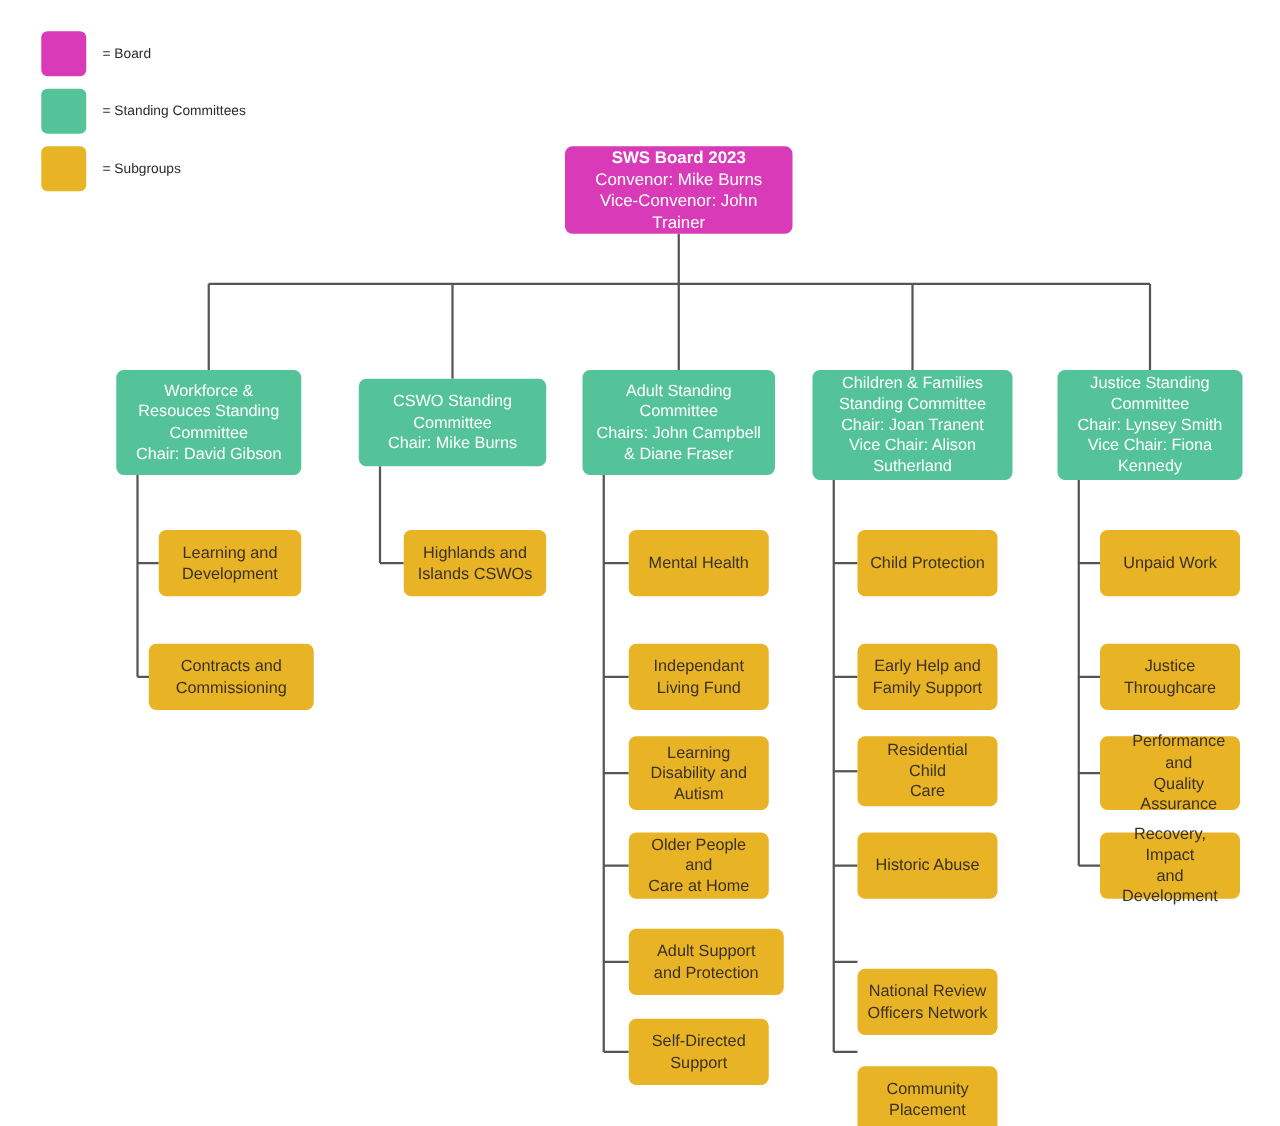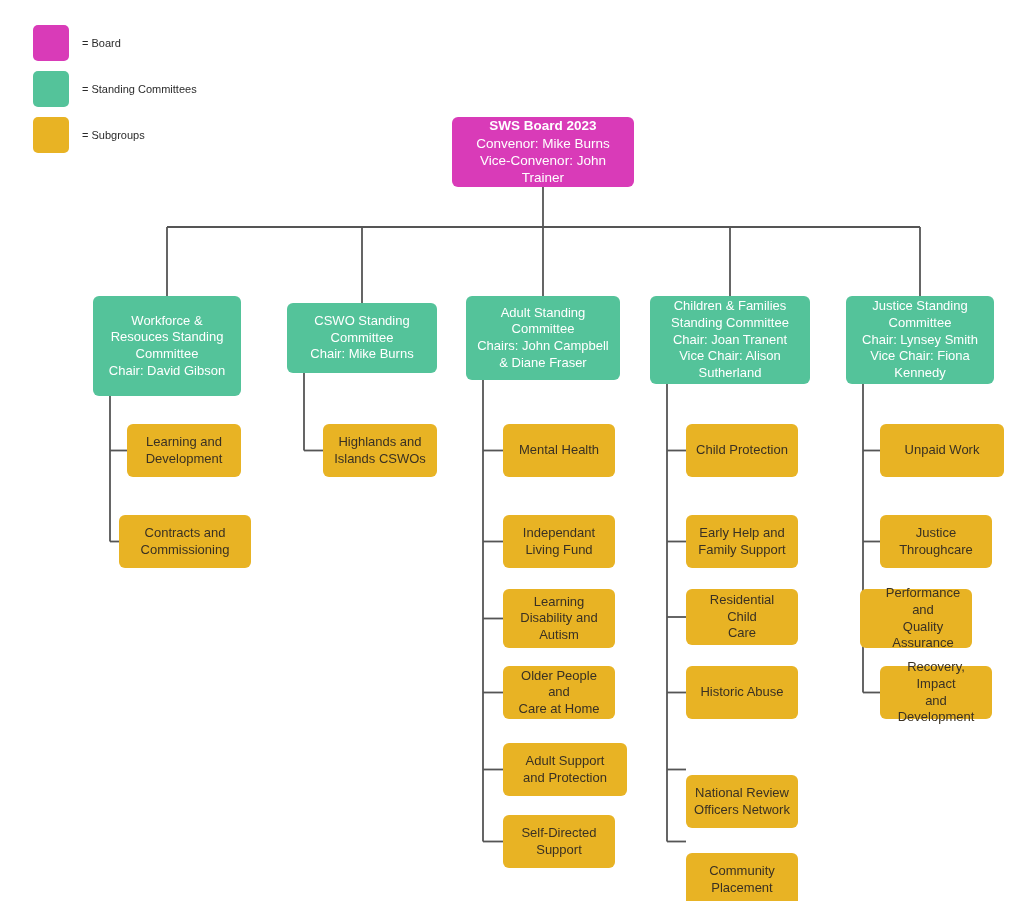--- a/index.html
+++ b/index.html
@@ -145,21 +145,21 @@
     </div>
   </div>
 
   <div class="node node-board" id="board-node" style="left: 452px; top: 117px; width: 182px; height: 70px;">
     <span class="node-title">SWS Board 2023</span>
     <span class="node-line">Convenor: Mike Burns</span>
     <span class="node-line">Vice-Convenor: John Trainer</span>
   </div>
 
   <div id="nodes-host">
-      <div class="node node-committee" style="left: 93px; top: 296px; width: 148px; height: 100px;">
+      <div class="node node-committee" style="left: 93px; top: 296px; width: 148px; height: 84px;">
         <span class="node-line node-title">Workforce &amp;</span>
         <span class="node-line node-title">Resouces Standing</span>
         <span class="node-line node-title">Committee</span>
         <span class="node-line">Chair: David Gibson</span>
       </div>
       <div class="node node-subgroup" style="left: 127px; top: 424px; width: 114px; height: 53px;">
         <span class="node-line">Learning and</span>
         <span class="node-line">Development</span>
       </div>
       <div class="node node-subgroup" style="left: 119px; top: 515px; width: 132px; height: 53px;">
@@ -234,28 +234,28 @@
         <span class="node-line">Community</span>
         <span class="node-line">Placement</span>
       </div>
       <div class="node node-committee" style="left: 846px; top: 296px; width: 148px; height: 88px;">
         <span class="node-line node-title">Justice Standing</span>
         <span class="node-line node-title">Committee</span>
         <span class="node-line">Chair: Lynsey Smith</span>
         <span class="node-line">Vice Chair: Fiona</span>
         <span class="node-line">Kennedy</span>
       </div>
-      <div class="node node-subgroup" style="left: 880px; top: 424px; width: 124px; height: 53px;">
+      <div class="node node-subgroup" style="left: 880px; top: 424px; width: 112px; height: 53px;">
         <span class="node-line">Unpaid Work</span>
       </div>
       <div class="node node-subgroup" style="left: 880px; top: 515px; width: 112px; height: 53px;">
         <span class="node-line">Justice</span>
         <span class="node-line">Throughcare</span>
       </div>
-      <div class="node node-subgroup" style="left: 860px; top: 589px; width: 112px; height: 59px; padding-left: 22px;">
+      <div class="node node-subgroup" style="left: 880px; top: 589px; width: 112px; height: 59px; padding-left: 22px;">
         <span class="node-line">Performance and</span>
         <span class="node-line">Quality</span>
         <span class="node-line">Assurance</span>
       </div>
       <div class="node node-subgroup" style="left: 880px; top: 666px; width: 112px; height: 53px;">
         <span class="node-line">Recovery, Impact</span>
         <span class="node-line">and Development</span>
       </div>
     </div>
 </div>

